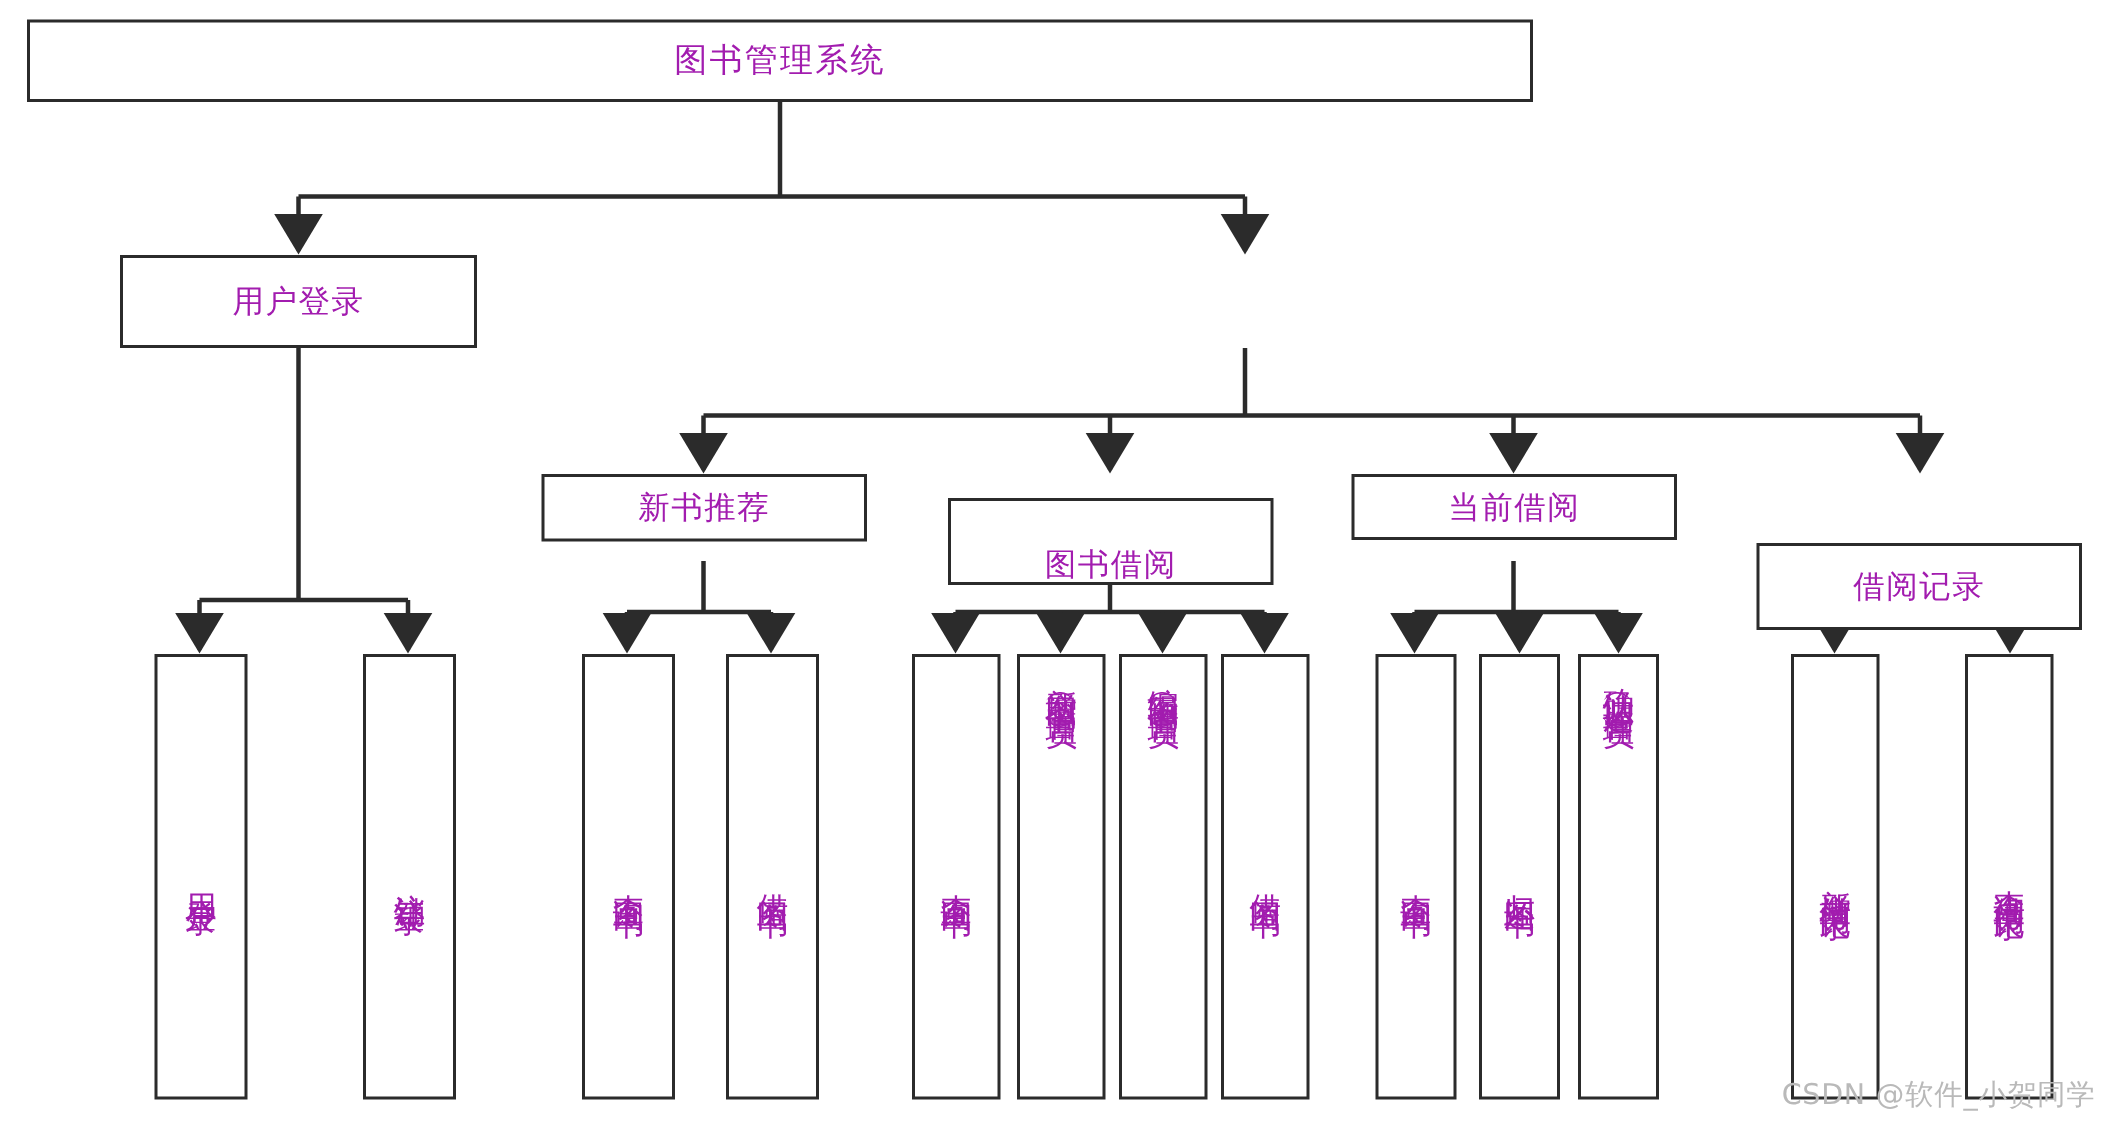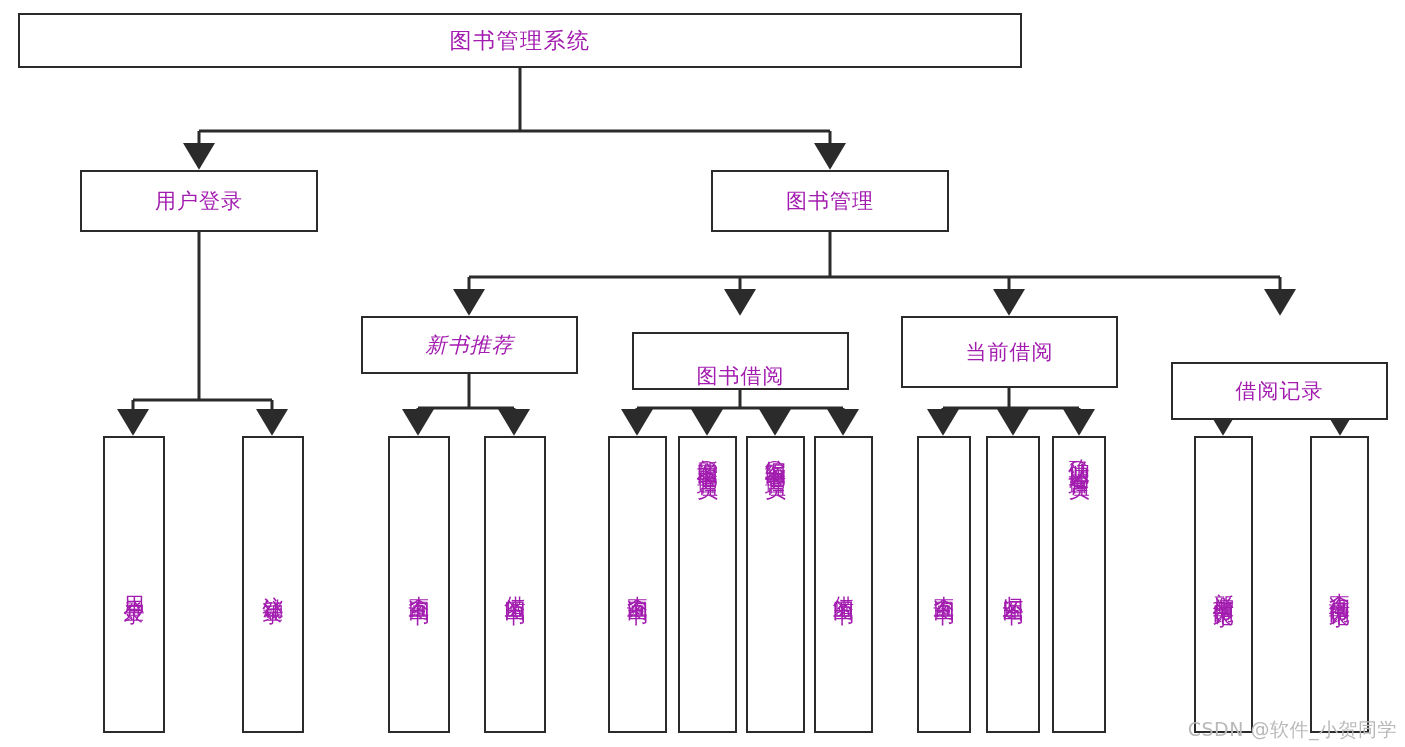--- a/index.html
+++ b/index.html
@@ -135,31 +135,28 @@
     </g>
   </svg>
 
   <div class="node-box node-h node-root" style="left:18px; top:13px; width:1004px; height:55px;">
     <span class="node-label">图书管理系统</span>
   </div>
 
   <div class="node-box node-h" style="left:80px; top:170px; width:238px; height:62px;">
     <span class="node-label">用户登录</span>
   </div>
-  <div class="node-box node-h" style="left:711px; top:170px; width:238px; height:62px;">
-    <span class="node-label">图书管理</span>
-  </div>
-
-  <div class="node-box node-h" style="left:361px; top:316px; width:217px; height:58px;font-style:italic;">
+
+  <div class="node-box node-h" style="left:361px; top:316px; width:217px; height:45px;">
     <span class="node-label">新书推荐</span>
   </div>
   <div class="node-box node-h" style="left:632px; top:332px; width:217px; height:58px;align-items:flex-end;">
     <span class="node-label">图书借阅</span>
   </div>
-  <div class="node-box node-h" style="left:901px; top:316px; width:217px; height:72px;">
+  <div class="node-box node-h" style="left:901px; top:316px; width:217px; height:44px;">
     <span class="node-label">当前借阅</span>
   </div>
   <div class="node-box node-h" style="left:1171px; top:316px; width:217px; height:58px;margin-top:46px;">
     <span class="node-label">借阅记录</span>
   </div>
 
   <div class="node-box node-v vcenter" style="left:103px; top:436px; width:62px; height:297px;">
     <span class="node-label">用户登录</span>
   </div>
   <div class="node-box node-v vcenter" style="left:242px; top:436px; width:62px; height:297px;">

